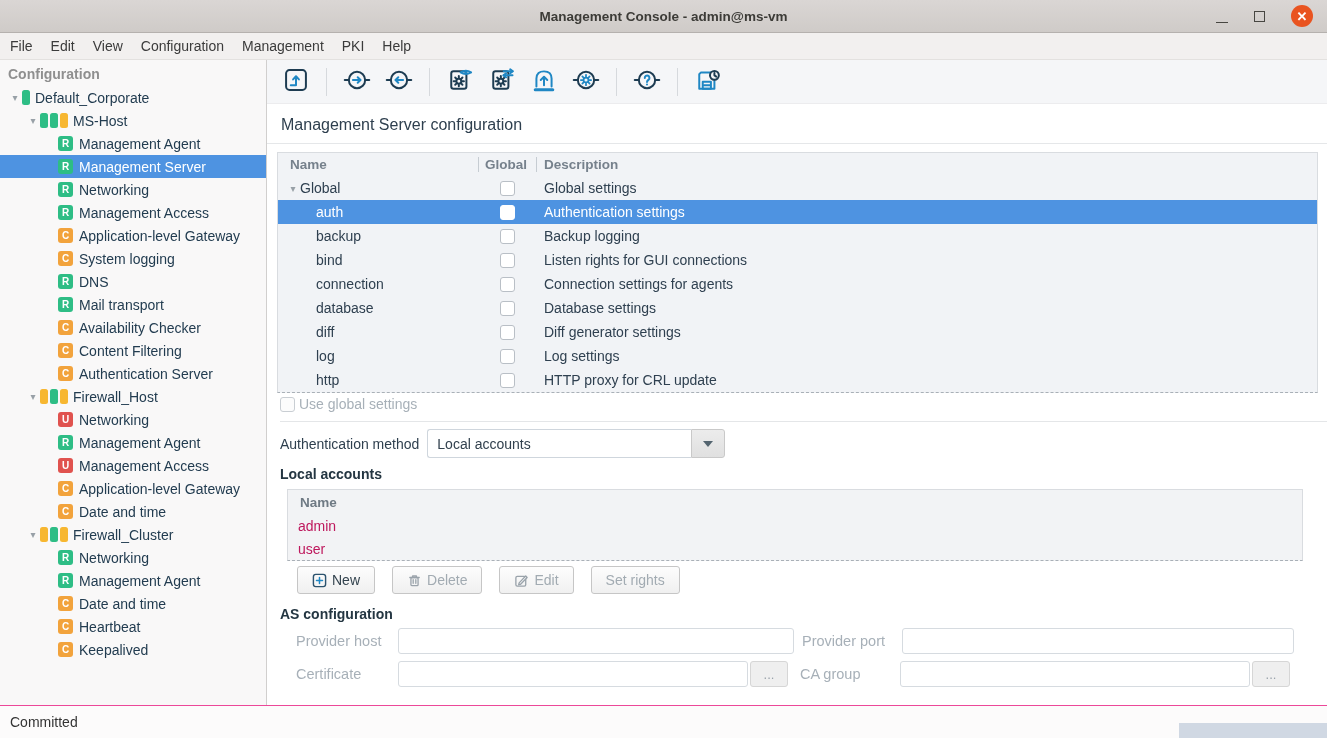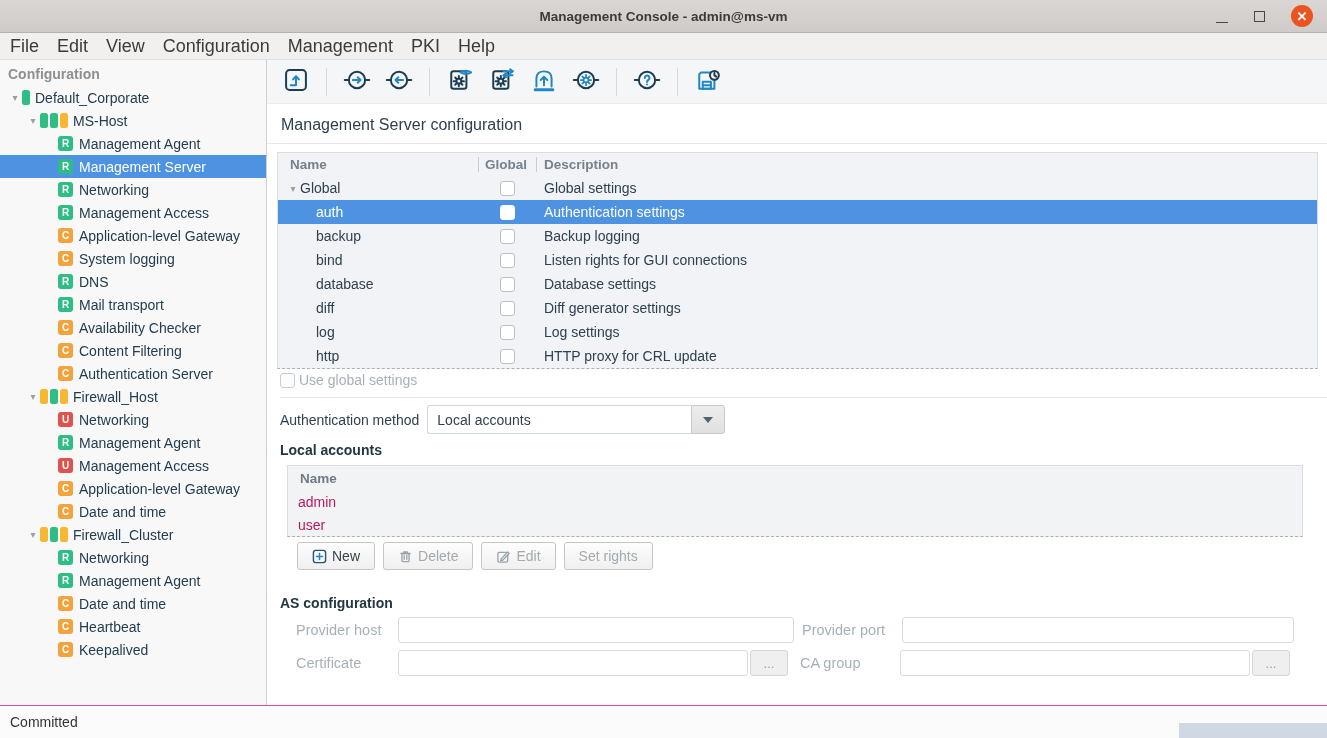--- a/index.html
+++ b/index.html
@@ -17,21 +17,21 @@
     display:flex; align-items:center; position:relative;
   }
   .titlebar .title{ flex:1; text-align:center; font-weight:bold; font-size:13.5px; color:#3c3b37; }
   .win-controls{ position:absolute; right:14px; top:0; height:100%; display:flex; align-items:center; gap:26px; }
   .wc-min{ width:12px; height:14px; border-bottom:1.6px solid #474641; cursor:default; }
   .wc-max{ width:11px; height:11px; border:1.4px solid #474641; }
   .wc-close{ width:22px; height:22px; border-radius:50%; background:#e95420; color:#fff;
     display:flex; align-items:center; justify-content:center; font-size:13px; font-weight:bold; }
   
   .menubar{ background:#f2f0ef; border-bottom:1px solid #e3e1df; display:flex; align-items:center; padding-left:1px; }
-  .menu-item{ padding:0 9px; line-height:26px; color:#3b3b3b; font-size:18px; }
+  .menu-item{ padding:0 9px; line-height:26px; color:#3b3b3b; font-size:14px; }
   
   .content{ display:flex; min-height:0; }
   .sidebar{ width:267px; background:#f9f8f8; border-right:1px solid #d1cfce; overflow:hidden; flex:none; }
   .sb-header{ font-weight:bold; color:#8f8f8f; padding:6px 8px 4px 8px; font-size:14px; }
   .tree-row{ height:23px; display:flex; align-items:center; white-space:nowrap; }
   .tree-row.selected{ background:#4e93e1; color:#fff; }
   .expander{ width:14px; text-align:center; font-size:10px; color:#98a0a7; flex:none; }
   .spacer14{ width:14px; flex:none; }
   .bars{ display:flex; gap:2px; margin-right:5px; flex:none; }
   .bar{ width:8px; height:15px; border-radius:2.5px; }
@@ -78,21 +78,21 @@
   .combo-btn{ width:34px; background:linear-gradient(#ececec,#e0e0e0); border:1px solid #c9c9c9;
     border-radius:0 3px 3px 0; display:flex; align-items:center; justify-content:center; }
   .combo-arrow{ width:0; height:0; border-left:5px solid transparent; border-right:5px solid transparent;
     border-top:6px solid #53646f; }
   .section-h{ font-weight:bold; color:#243642; margin:8px 0 0 13px; font-size:14px; }
   .acct-table{ margin:7px 24px 0 20px; background:#f2f3f5; border:1px solid #d9dce0;
     border-bottom:1px dashed #a9b0b7; }
   .acct-head{ height:24px; display:flex; align-items:center; padding-left:12px;
     font-weight:bold; color:#6f7a84; font-size:13.5px; }
   .acct-row{ height:23px; display:flex; align-items:center; padding-left:10px; color:#be185d; }
-  .btn-row{ display:flex; gap:8px; margin:5px 0 17px 30px; }
+  .btn-row{ display:flex; gap:17px; margin:5px 0 4px 30px; }
   .btn{ height:28px; padding:0 14px; border:1px solid #c6c6c6; border-radius:3px;
     background:linear-gradient(#fdfdfd,#f0f0f0); color:#34444f; font-size:14px;
     display:flex; align-items:center; gap:5px; font-family:inherit; }
   .btn.disabled{ color:#a2abb2; }
   .btn svg{ width:15px; height:15px; }
   .as-row{ display:flex; align-items:center; margin-left:29px; }
   .as-row.r1{ margin-top:6px; } .as-row.r2{ margin-top:7px; }
   .as-lbl{ color:#a7b0b8; font-size:14.5px; }
   .as-lbl.l{ width:102px; } .as-lbl.r{ width:100px; }
   .inp{ height:26px; border:1px solid #d6dbe0; border-radius:3px; background:#fff;
@@ -423,20 +423,29 @@
             <div class="name-cell child">
               <span>bind</span>
             </div>
             <div class="cb-cell">
               <span class="cb"></span>
             </div>
             <div class="desc-cell">Listen rights for GUI connections</div>
           </div>
           <div class="cfg-grid-row cfg-row">
             <div class="name-cell child">
+              <span>connection</span>
+            </div>
+            <div class="cb-cell">
+              <span class="cb"></span>
+            </div>
+            <div class="desc-cell">Connection settings for agents</div>
+          </div>
+          <div class="cfg-grid-row cfg-row">
+            <div class="name-cell child">
               <span>database</span>
             </div>
             <div class="cb-cell">
               <span class="cb"></span>
             </div>
             <div class="desc-cell">Database settings</div>
           </div>
           <div class="cfg-grid-row cfg-row">
             <div class="name-cell child">
               <span>diff</span>

